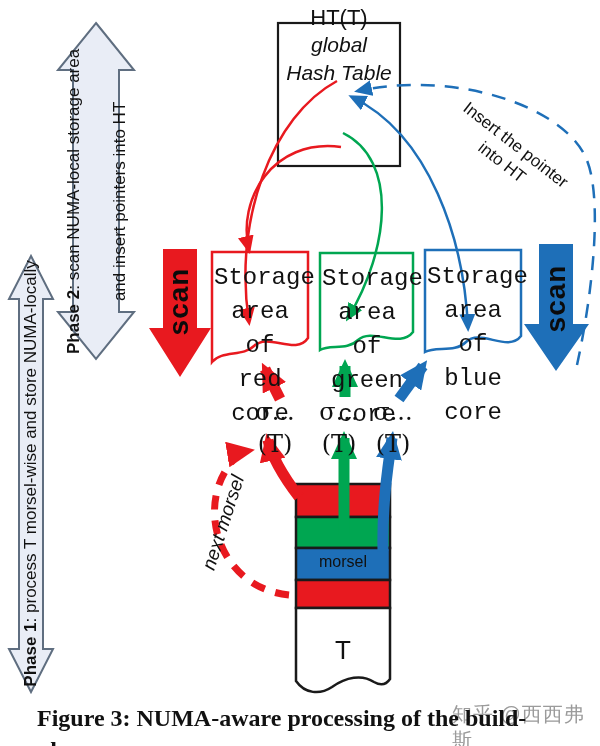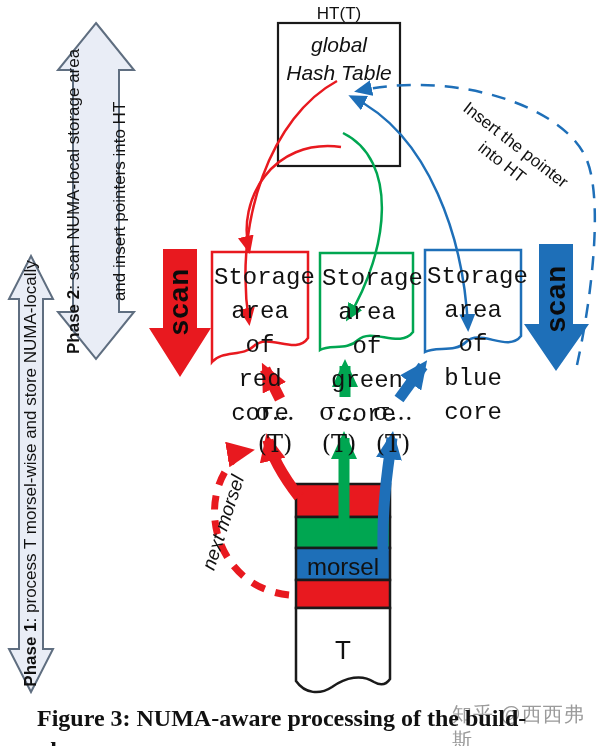--- a/index.html
+++ b/index.html
@@ -2,30 +2,30 @@
 <html><head>
 <meta charset="utf-8">
 <style>
   html,body{margin:0;padding:0;background:#ffffff;}
   #canvas{position:relative;width:600px;height:746px;background:#ffffff;overflow:hidden;
           font-family:"Liberation Sans", sans-serif;color:#111;}
   #diagram-svg{position:absolute;left:0;top:0;}
   .txt{position:absolute;white-space:pre-line;line-height:1.32;}
   .center{text-align:center;}
   .rot-ccw{transform:rotate(-90deg);}
-  .ht-title{font-size:17px;font-weight:400;}
+  .ht-title{font-size:22px;font-weight:400;}
   .ht-box-text{font-size:21px;font-style:italic;line-height:1.35;}
   .phase-label{font-size:17px;line-height:1.35;color:#111;}
   .phase-label b{font-weight:700;}
   .scan-label{font-size:28px;font-weight:700;color:#0b0b0b;letter-spacing:1px;}
   .storage-label{font-size:24px;line-height:1.42;font-family:Liberation Mono, monospace;}
   .sigma-label{font-family:"DejaVu Serif", serif;font-size:24px;}
   .insert-note{font-size:17px;line-height:1.3;transform:rotate(38deg);}
   .next-morsel{font-size:19px;font-style:italic;transform:rotate(-72deg);}
-  .morsel-label{font-size:24px;}
+  .morsel-label{font-size:16px;}
   .t-label{font-size:26px;}
   .caption{font-family:"Liberation Serif", serif;font-size:24px;font-weight:700;z-index:3;}
   .watermark{font-size:20px;color:#9b9b9b;z-index:2;letter-spacing:1px;}
 </style>
 </head>
 <body>
 
 <div id="canvas">
 
   <svg id="diagram-svg" width="600" height="746" viewBox="0 0 600 746">

